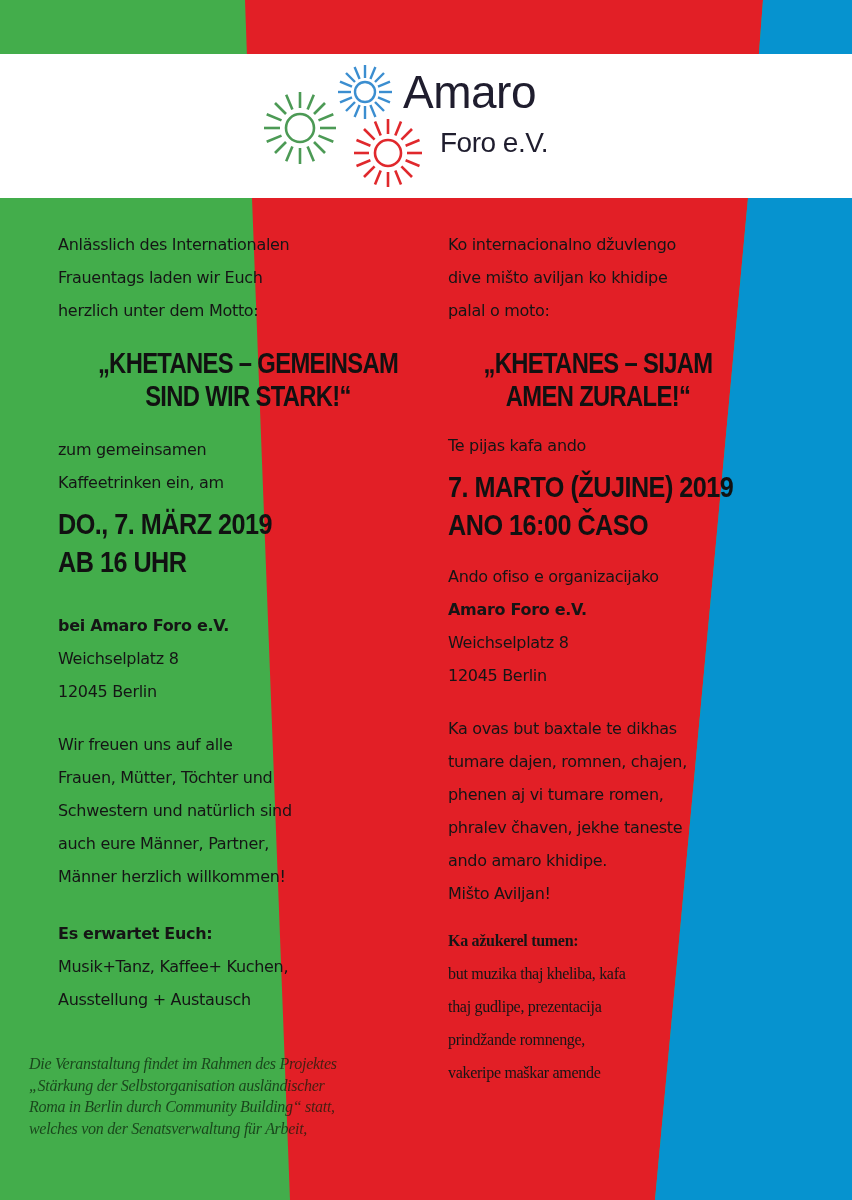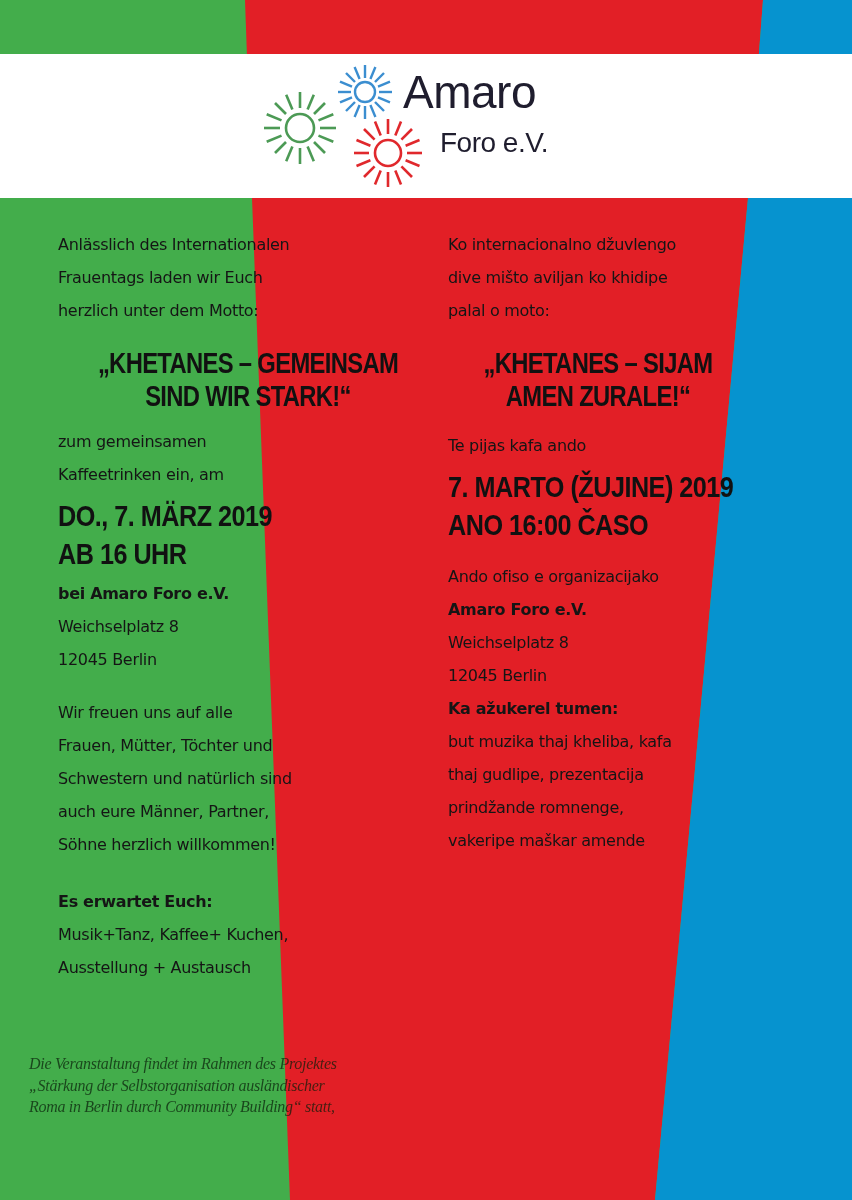--- a/index.html
+++ b/index.html
@@ -98,51 +98,52 @@
 <div class="col left">
   <div class="p">
     <span class="line">Anlässlich des Internationalen</span>
     <span class="line">Frauentags laden wir Euch</span>
     <span class="line">herzlich unter dem Motto:</span>
   </div>
   <div class="motto" style="margin-top:20px;">
     <span class="line">„Khetanes – gemeinsam</span>
     <span class="line">sind wir stark!“</span>
   </div>
-  <div class="p" style="margin-top:12px;">
+  <div class="p" style="margin-top:20px;">
     <span class="line">zum gemeinsamen</span>
     <span class="line">Kaffeetrinken ein, am</span>
   </div>
   <div class="date" style="margin-top:6px;">
     <span class="line">Do., 7. März 2019</span>
     <span class="line">ab 16 Uhr</span>
   </div>
-  <div class="p" style="margin-top:4px;">
+  <div class="p" style="margin-top:28px;">
     <b class="line">bei Amaro Foro e.V.</b>
     <span class="line">Weichselplatz 8</span>
     <span class="line">12045 Berlin</span>
   </div>
   <div class="p" style="margin-top:20px;">
     <span class="line">Wir freuen uns auf alle</span>
     <span class="line">Frauen, Mütter, Töchter und</span>
     <span class="line">Schwestern und natürlich sind</span>
     <span class="line">auch eure Männer, Partner,</span>
-    <span class="line">Söhne herzlich willkommen!</span>
+    <span class="line">Männer herzlich willkommen!</span>
   </div>
   <div class="p" style="margin-top:24px;">
     <b class="line">Es erwartet Euch:</b>
     <span class="line">Musik+Tanz, Kaffee+ Kuchen,</span>
     <span class="line">Ausstellung + Austausch</span>
   </div>
 </div>
 
 <div class="footnote">
   <span class="line">Die Veranstaltung findet im Rahmen des Projektes</span>
   <span class="line">„Stärkung der Selbstorganisation ausländischer</span>
   <span class="line">Roma in Berlin durch Community Building“ statt,</span>
+  <span class="line">welches von der Senatsverwaltung für Arbeit,</span>
 </div>
 
 <div class="col right">
   <div class="p">
     <span class="line">Ko internacionalno džuvlengo</span>
     <span class="line">dive mišto aviljan ko khidipe</span>
     <span class="line">palal o moto:</span>
   </div>
   <div class="motto" style="margin-top:20px; width:300px;">
     <span class="line">„Khetanes – sijam</span>
@@ -154,20 +155,28 @@
   <div class="date" style="margin-top:6px;">
     <span class="line">7. marto (žujine) 2019</span>
     <span class="line">ano 16:00 časo</span>
   </div>
   <div class="p" style="margin-top:16px;">
     <span class="line">Ando ofiso e organizacijako</span>
     <b class="line">Amaro Foro e.V.</b>
     <span class="line">Weichselplatz 8</span>
     <span class="line">12045 Berlin</span>
   </div>
-  <div class="p" style="margin-top:0;">
+  <div class="p" style="margin-top:20px;">
+    <span class="line">Ka ovas but baxtale te dikhas</span>
+    <span class="line">tumare dajen, romnen, chajen,</span>
+    <span class="line">phenen aj vi tumare romen,</span>
+    <span class="line">phralev čhaven, jekhe taneste</span>
+    <span class="line">ando amaro khidipe.</span>
+    <span class="line">Mišto Aviljan!</span>
+  </div>
+  <div class="p" style="margin-top:14px;font-family:Liberation Serif, serif;">
     <b class="line">Ka ažukerel tumen:</b>
     <span class="line">but muzika thaj kheliba, kafa</span>
     <span class="line">thaj gudlipe, prezentacija</span>
     <span class="line">prindžande romnenge,</span>
     <span class="line">vakeripe maškar amende</span>
   </div>
 </div>
 
 </body></html>

